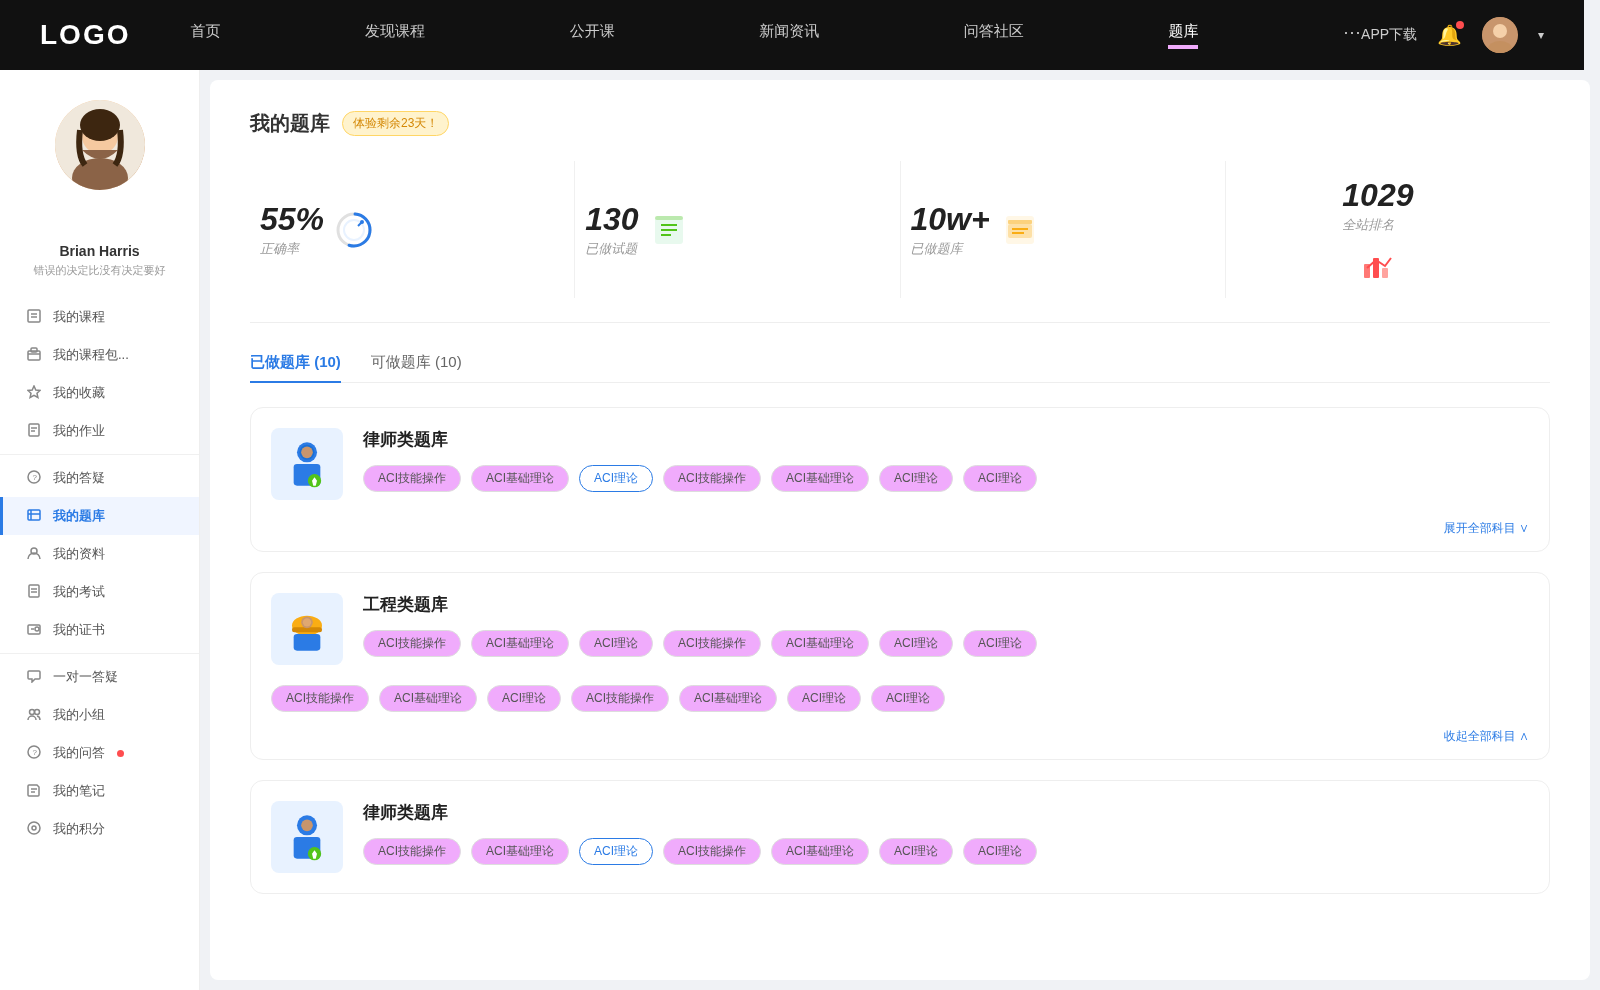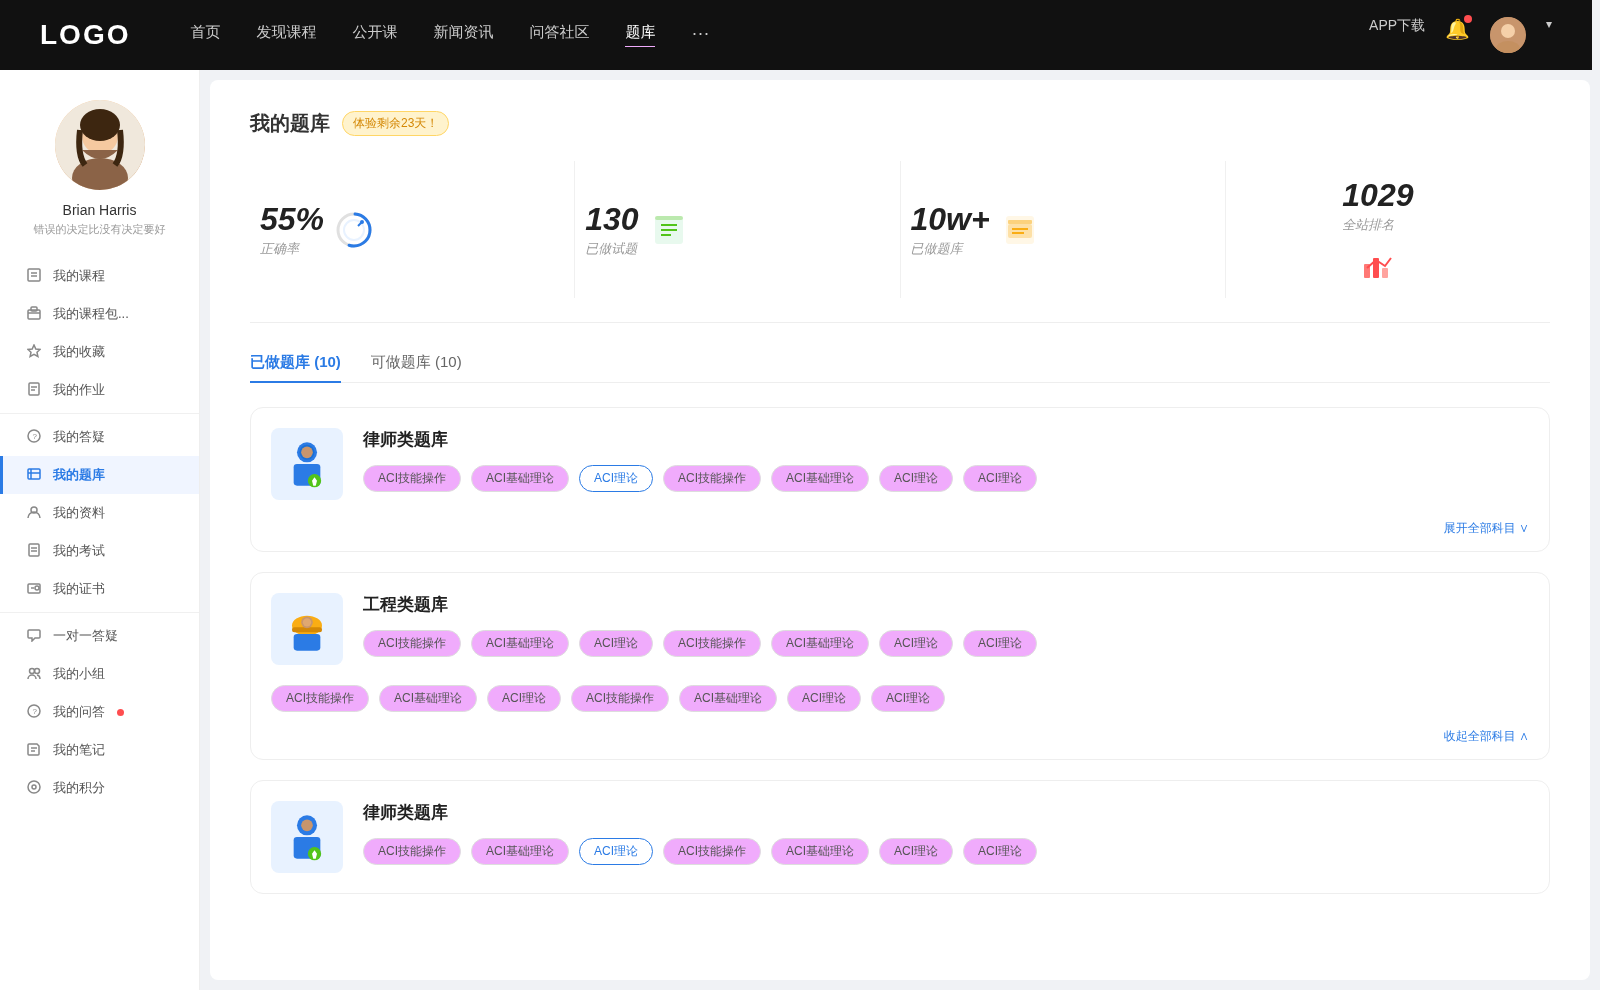--- a/index.html
+++ b/index.html
@@ -6,48 +6,50 @@
     body { font-family: 'PingFang SC', 'Microsoft YaHei', sans-serif; background: #f0f2f5; color: #333; }
 
     
     .navbar {
       background: #111;
       height: 70px;
       display: flex;
       align-items: center;
       padding: 0 40px;
       position: fixed;
-      top: 0; left: 0; right: 8px;
+      top: 0; left: 0; right: 16px;
       z-index: 100;
     }
     .navbar-logo {
       color: #fff;
       font-size: 28px;
       font-weight: bold;
       letter-spacing: 2px;
       margin-right: 60px;
     }
     .navbar-links {
       display: flex;
-      gap: 36px;
+      gap: 47px;
       flex: 1;
+      justify-content: space-between;
     }
     .navbar-links a {
       color: #ccc;
       text-decoration: none;
       font-size: 15px;
     }
     .navbar-links a.active {
       color: #fff;
-      border-bottom: 1px solid #f0abfc;
+      border-bottom: 4px solid #f0abfc;
       padding-bottom: 4px;
     }
     .navbar-more { color: #ccc; font-size: 18px; cursor: pointer; }
     .navbar-right {
       display: flex;
+      align-items: center;
       gap: 20px;
       margin-left: auto;
     }
     .navbar-app-btn {
       color: #ccc;
       font-size: 14px;
       cursor: pointer;
     }
     .navbar-bell {
       position: relative;
@@ -107,23 +109,24 @@
       display: flex; align-items: center; justify-content: center;
     }
     .sidebar-avatar-img {
       width: 100%; height: 100%;
       background: linear-gradient(160deg, #f5d0a9 30%, #c49060 100%);
       display: flex; align-items: center; justify-content: center;
       font-size: 36px;
     }
     .sidebar-name {
       font-size: 14px;
-      font-weight: 400;
+      font-weight: 700;
       color: #333;
       margin-bottom: 4px;
+      margin-top: 41px;
     }
     .sidebar-motto {
       font-size: 11px;
       color: #999;
       text-align: center;
       margin-bottom: 20px;
       padding: 0 16px;
     }
     .sidebar-divider {
       width: 100%;

